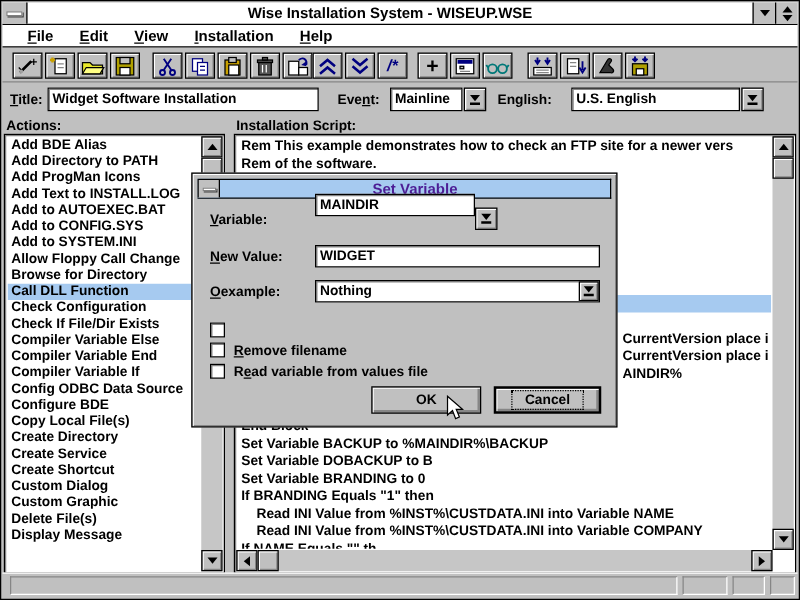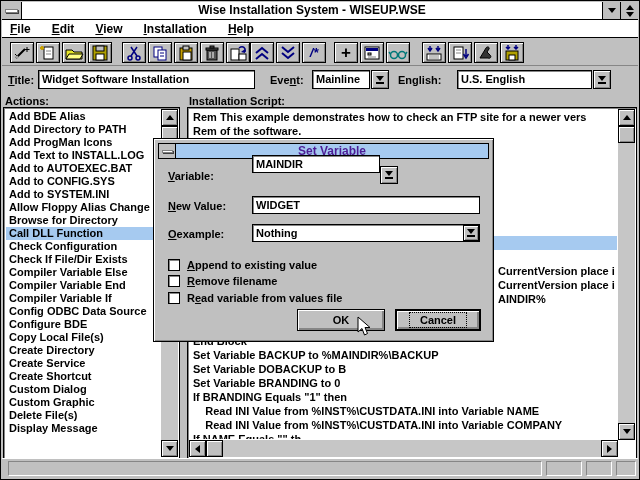--- a/index.html
+++ b/index.html
@@ -22,21 +22,21 @@
   .winbtn { width:18px; background:#c0c0c0; border-left:1px solid #000;
             display:flex; flex-direction:column; align-items:center; justify-content:center; }
   .t-up   { width:0;height:0;border-left:4px solid transparent;border-right:4px solid transparent;border-bottom:5px solid #000; }
   .t-down { width:0;height:0;border-left:4px solid transparent;border-right:4px solid transparent;border-top:5px solid #000; }
   .t-left { width:0;height:0;border-top:4px solid transparent;border-bottom:4px solid transparent;border-right:5px solid #000; }
   .t-right{ width:0;height:0;border-top:4px solid transparent;border-bottom:4px solid transparent;border-left:5px solid #000; }
   .winbtn .t-up { margin-bottom:2px; }
 
   
   .menubar { position:absolute; left:1px; top:19px; right:1px; height:18px; background:#ffffff;
-             border-bottom:1px solid #000; display:flex; align-items:center; padding-left:8px; gap:21px; }
+             border-bottom:1px solid #000; display:flex; align-items:center; padding-left:20px; gap:21px; }
   .mitem { font-size:12px; font-weight:bold; color:#000; cursor:default; }
 
   
   .toolbar { position:absolute; left:1px; top:38px; right:1px; height:27px; background:#c0c0c0;
              border-bottom:1px solid #868686; }
   .tbtn { position:absolute; top:3px; width:24px; height:21px; display:flex; align-items:center; justify-content:center; }
   .tbtn svg { display:block; }
   .ticon-txt { font-size:13px; font-weight:bold; color:#000080; font-style:italic; }
   .ticon-plus { font-size:17px; font-weight:bold; color:#000; font-style:normal; }
 
@@ -276,21 +276,21 @@
   <span class="pane-label" style="left:4px;top:94px">Actions:</span>
   <div class="box" style="left:2px;top:106px;width:177px;height:352px">
     <div style="position:absolute;left:2px;top:2px;right:19px;bottom:1px;overflow:hidden">
       <div class="arow">Add BDE Alias</div>
       <div class="arow">Add Directory to PATH</div>
       <div class="arow">Add ProgMan Icons</div>
       <div class="arow">Add Text to INSTALL.LOG</div>
       <div class="arow">Add to AUTOEXEC.BAT</div>
       <div class="arow">Add to CONFIG.SYS</div>
       <div class="arow">Add to SYSTEM.INI</div>
-      <div class="arow">Allow Floppy Alias Change</div>
+      <div class="arow">Allow Floppy Call Change</div>
       <div class="arow">Browse for Directory</div>
       <div class="arow sel">Call DLL Function</div>
       <div class="arow">Check Configuration</div>
       <div class="arow">Check If File/Dir Exists</div>
       <div class="arow">Compiler Variable Else</div>
       <div class="arow">Compiler Variable End</div>
       <div class="arow">Compiler Variable If</div>
       <div class="arow">Config ODBC Data Source</div>
       <div class="arow">Configure BDE</div>
       <div class="arow">Copy Local File(s)</div>
@@ -380,21 +380,21 @@
     <div class="edit dlg-item" style="left:98px;top:57px;width:228px;height:18px">WIDGET</div>
 
     <span class="lbl dlg-item" style="left:14px;top:89px"><span></span><u>O</u><span>example:</span></span>
     <div class="edit dlg-item" style="left:98px;top:85px;width:228px;height:18px;padding-right:20px">Nothing</div>
     <div class="combo-btn dlg-item" style="left:309px;top:86px;width:16px;height:16px">
         <div class="t-down"></div>
         <div class="bar"></div>
       </div>
 
     <div class="dlg-item" style="left:14px;top:116px">
-      <span class="cb"></span><span class="lbl"><span></span><u>A</u><span>ppend to existing value</span></span>
+      <span class="cb"></span>
     </div>
     <div class="dlg-item" style="left:14px;top:132px">
       <span class="cb"></span><span class="lbl"><span></span><u>R</u><span>emove filename</span></span>
     </div>
     <div class="dlg-item" style="left:14px;top:149px">
       <span class="cb"></span><span class="lbl"><span>R</span><u>e</u><span>ad variable from values file</span></span>
     </div>
 
     <div class="pbtn" style="left:143px;top:170px;width:88px">OK</div>
     <div class="pbtn default" style="left:241px;top:170px;width:86px">

